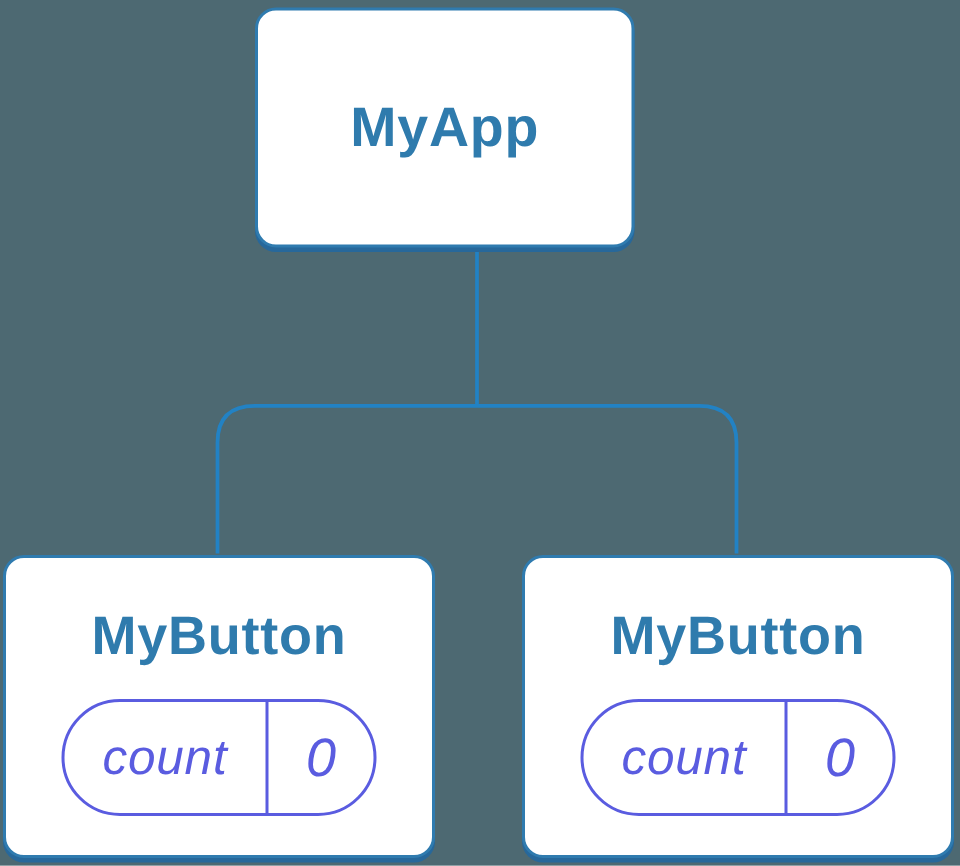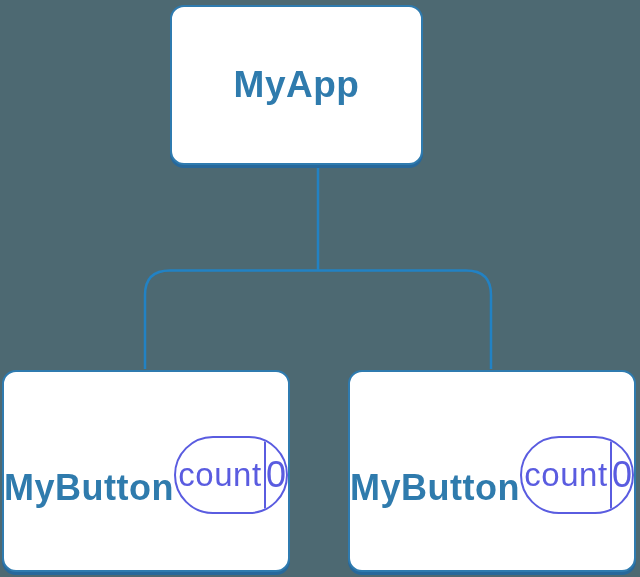--- a/index.html
+++ b/index.html
@@ -49,46 +49,47 @@
     height: 160px;
     display: flex;
     align-items: center;
     justify-content: center;
   }
   .node-child {
     top: 370px;
     width: 288px;
     height: 202px;
     display: flex;
-    flex-direction: row;
+    flex-direction: column;
     align-items: center;
   }
   .node-child-left  { left: 2px; }
   .node-child-right { left: 348px; }
   .node-label {
     color: var(--node-label);
     font-size: 37px;
     font-weight: 600;
     letter-spacing: 0.5px;
     line-height: 38px;
   }
   .node-child .node-label {
     margin-top: 33px;
     font-size: 36px;
   }
   .state-pill {
-    margin-top: 8px;
+    margin-top: 23px;
     width: 210px;
     height: 78px;
     border: 2px solid var(--state-accent);
     border-radius: 39px;
     display: flex;
     align-items: stretch;
     overflow: hidden;
     color: var(--state-accent);
+    font-style: italic;
   }
   .state-key {
     width: 136px;
     display: flex;
     align-items: center;
     justify-content: center;
     border-right: 2px solid var(--state-accent);
     font-size: 33px;
     letter-spacing: 0.5px;
   }

